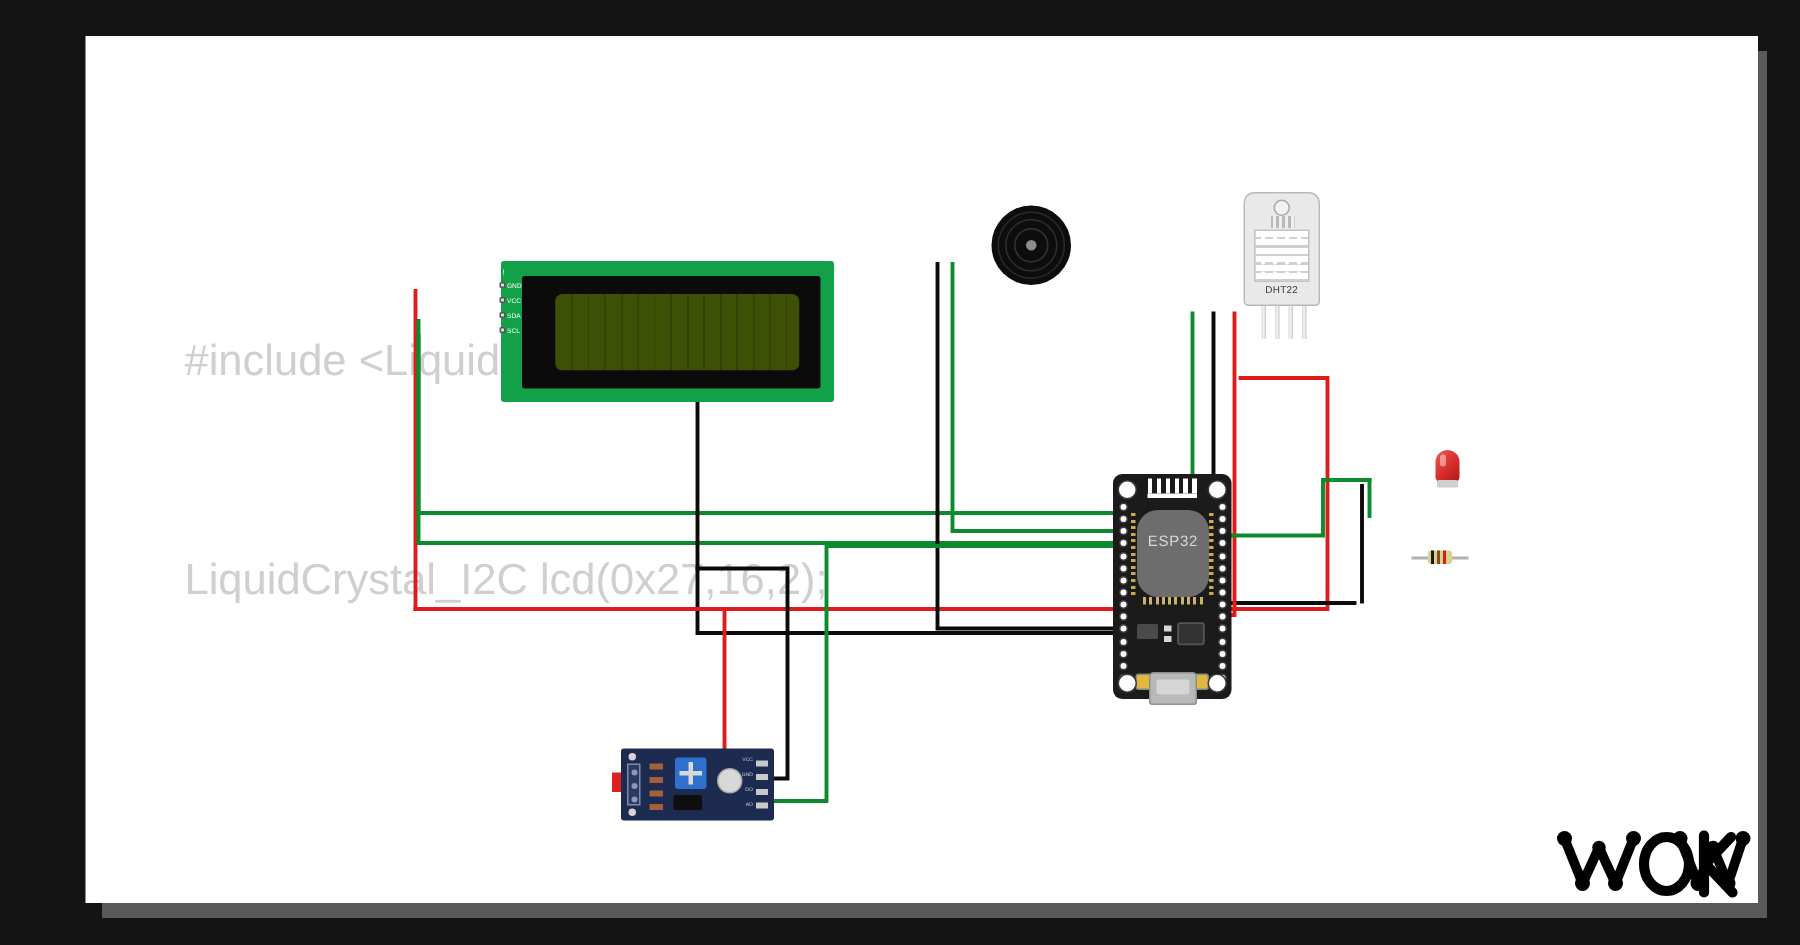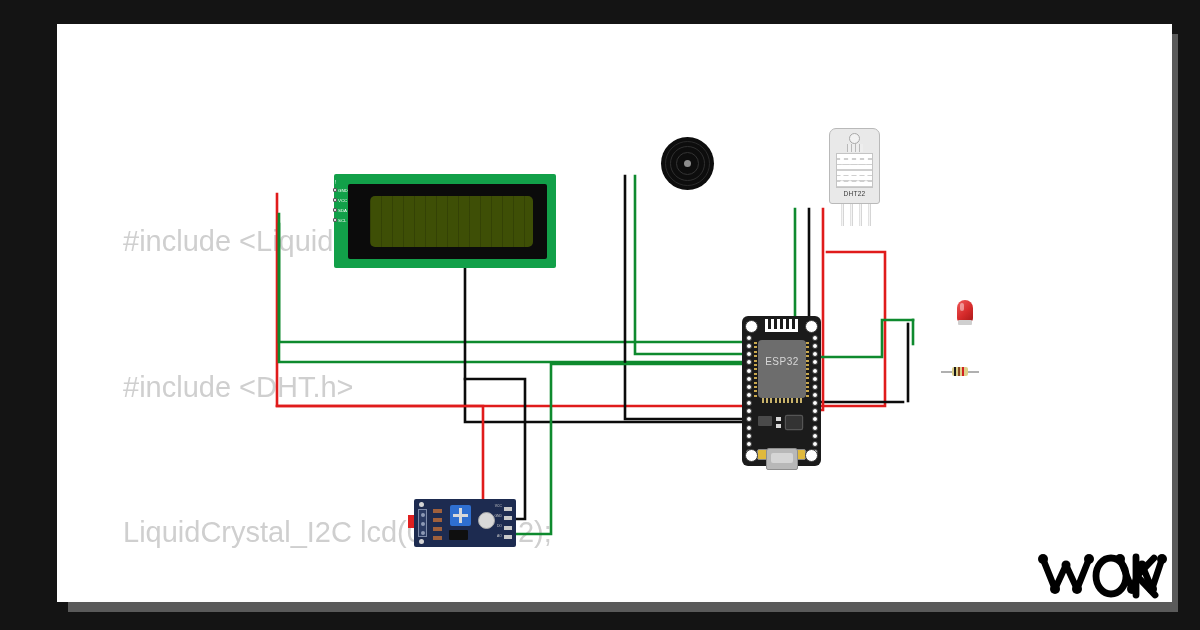--- a/index.html
+++ b/index.html
@@ -154,21 +154,21 @@
     z-index:22;
   }
   .esp32 .antenna {
     position:absolute; left:23px; top:3px; width:33px; height:13px;
     background:
       repeating-linear-gradient(to right, #ffffff 0 3px, #1b1b1b 3px 6px);
     border-bottom:3px solid #ffffff;
   }
   .esp32 .shield {
     position:absolute; left:16px; top:24px; width:48px; height:58px;
-    background:#6d6d6d; border-radius:4px;
+    background:#6d6d6d; border-radius:14px;
   }
   .esp32 .shield-lbl {
     position:absolute; left:0; right:0; top:16px; text-align:center;
     color:#d8d8d8; font-size:10px; letter-spacing:.5px;
     font-family:"Liberation Sans", sans-serif;
   }
   .esp32 .shield-pads {
     position:absolute; left:4px; right:4px; bottom:-5px; height:5px;
     background:repeating-linear-gradient(to right, #c9b36a 0 2px, transparent 2px 4.2px);
   }
@@ -327,21 +327,20 @@
 <body>
 
 <div id="root">
 
   <div class="frame-shadow"></div>
 
   <div class="canvas">
 
     <div class="code">
       <span class="ln">#include &lt;LiquidCrystal_I2C.h&gt;</span>
-      <span class="ln">#include &lt;DHT.h&gt;</span>
       <span class="ln">LiquidCrystal_I2C lcd(0x27,16,2);</span>
       
       
       
       
       
       
       
       
     </div>

